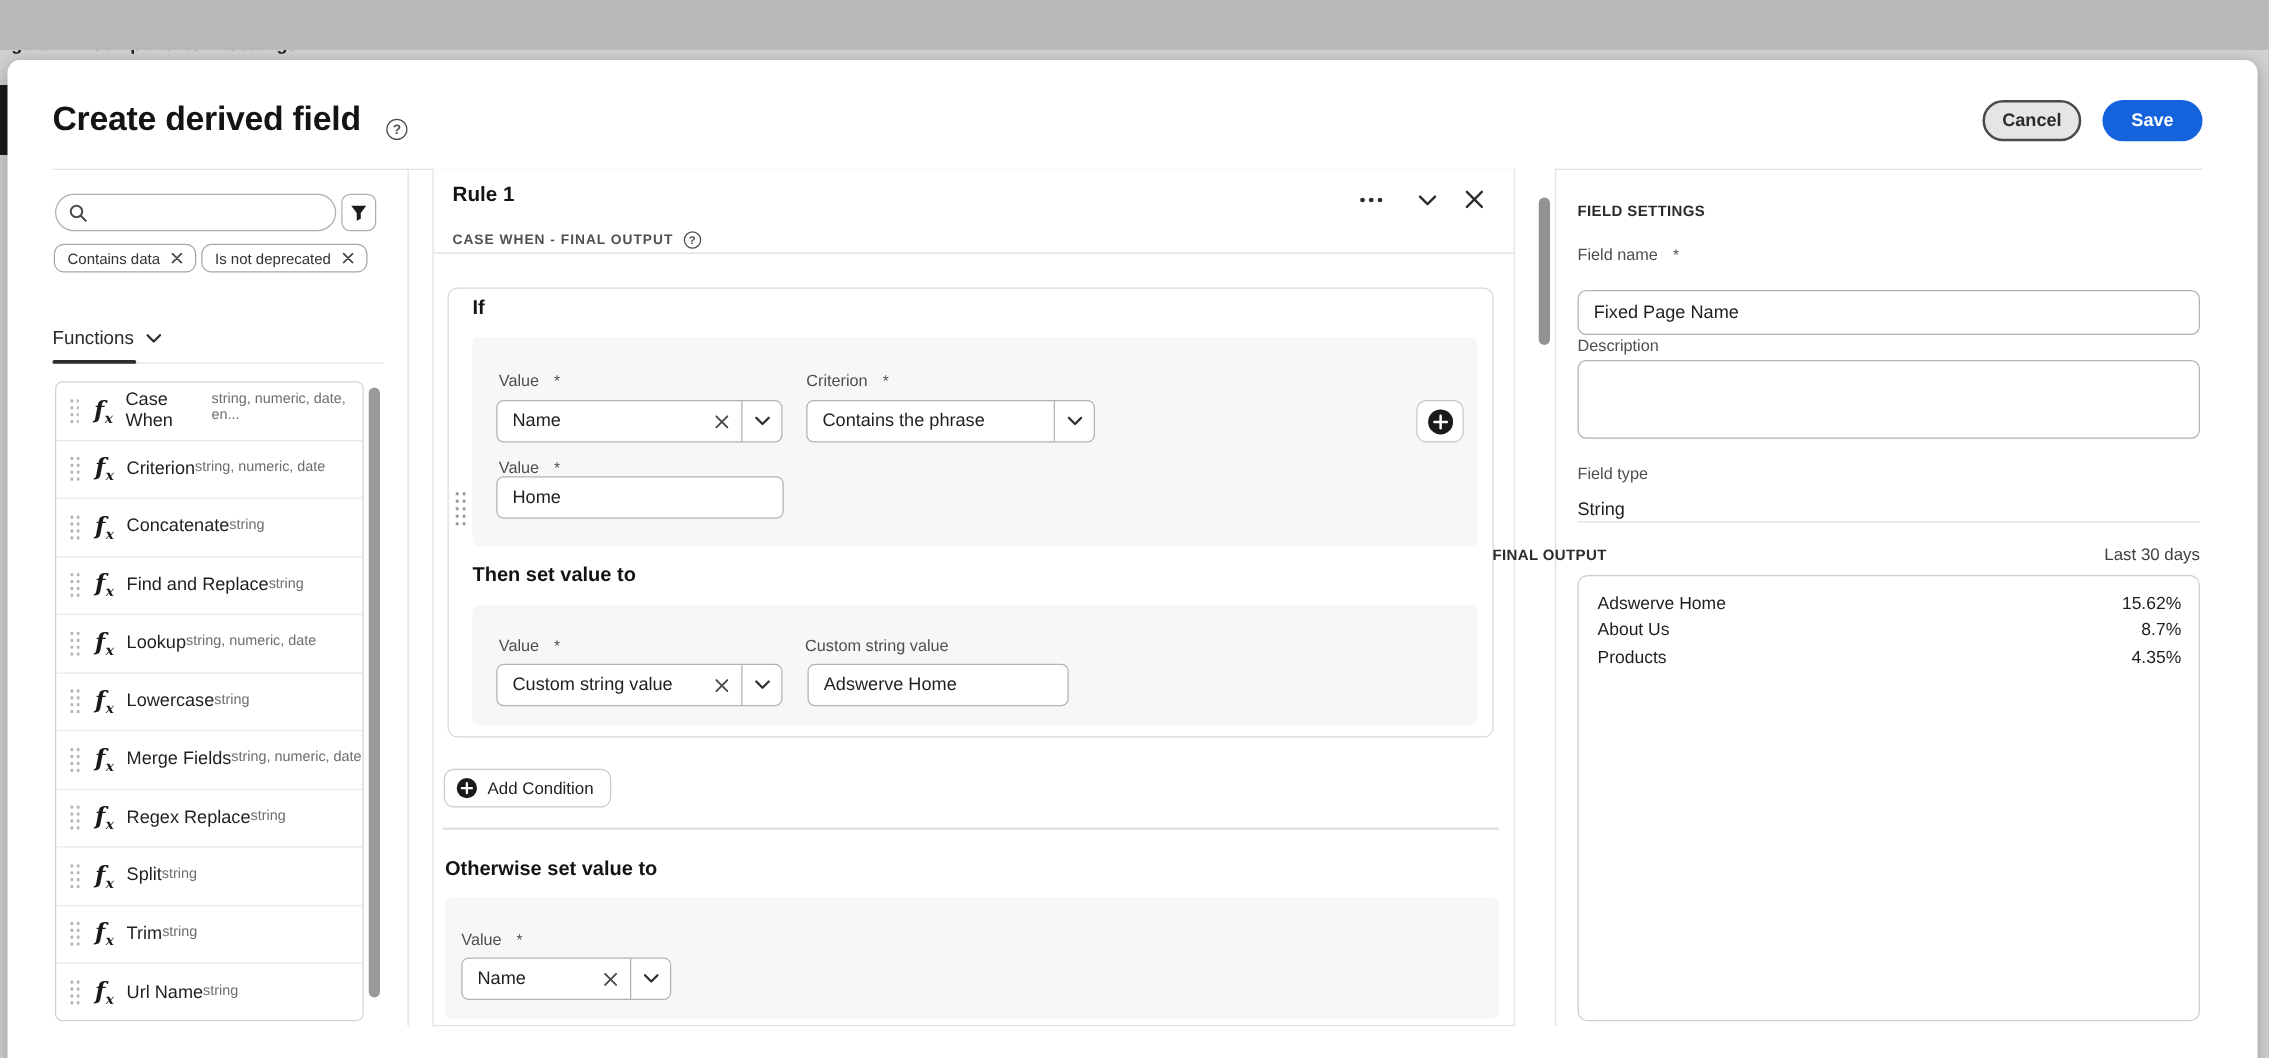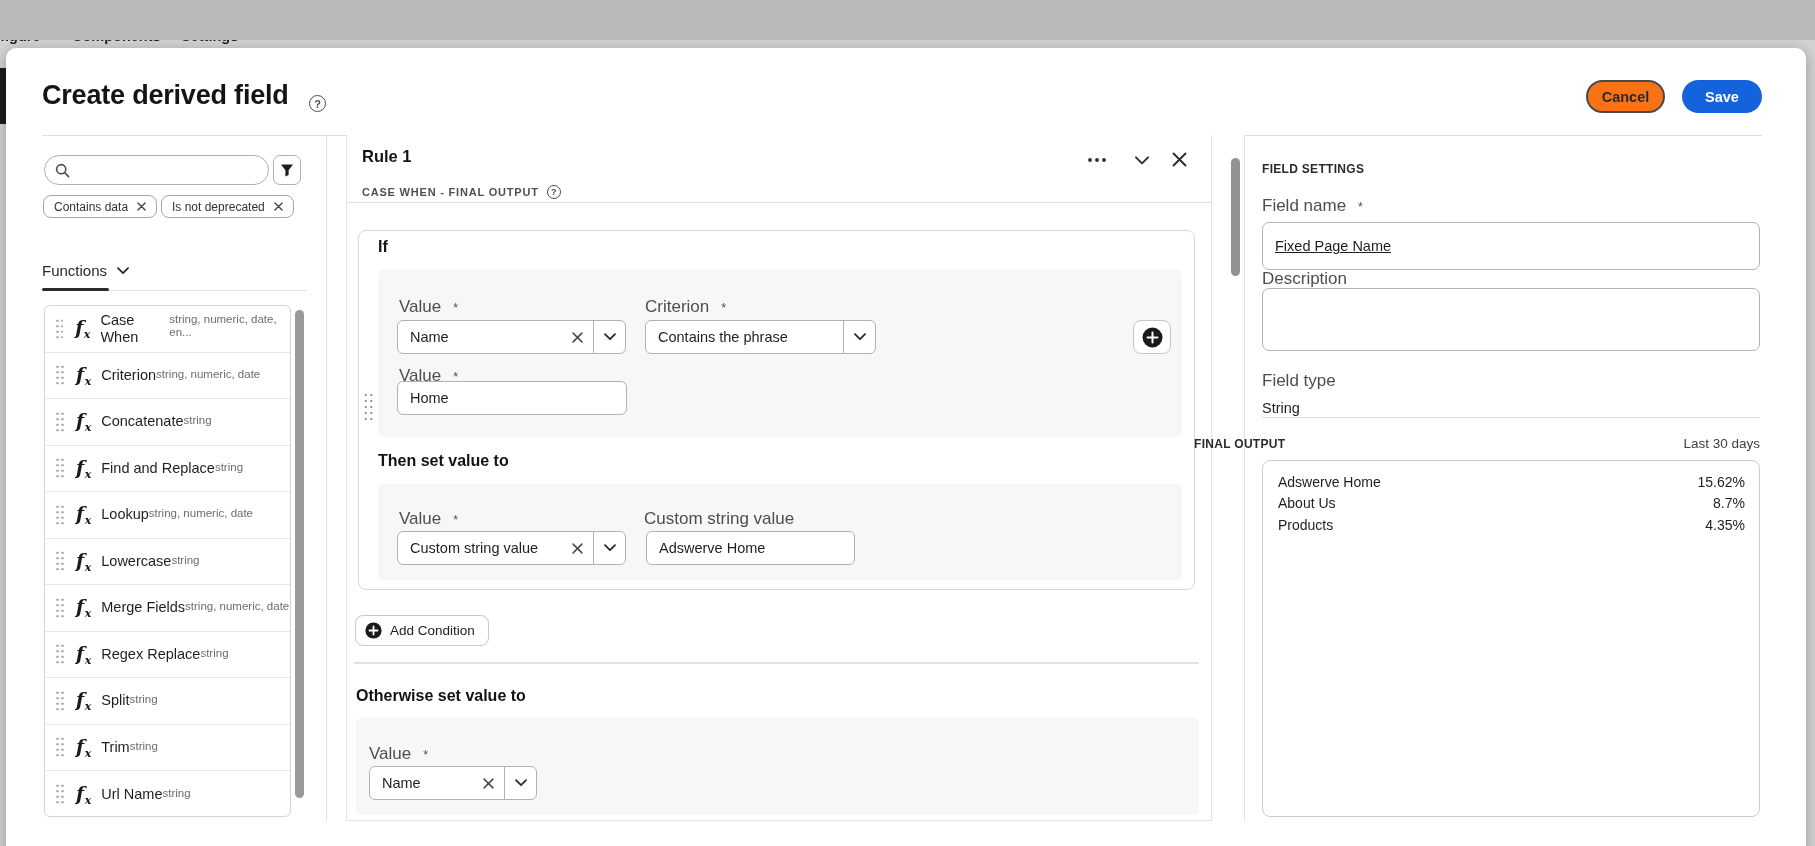--- a/index.html
+++ b/index.html
@@ -25,21 +25,21 @@
   .page-title { left:42px; top:40px; font-size:27px; font-weight:700; color:#141414; letter-spacing:-0.2px; }
   .qicon { width:17px; height:17px; border:1.4px solid #4b4b4b; border-radius:50%;
            display:flex; align-items:center; justify-content:center;
            font-size:11px; font-weight:700; color:#4b4b4b; }
   .qicon::after { content:"?"; }
   .qicon.small { width:14px; height:14px; font-size:9px; border-width:1.2px; }
   .title-help { left:309px; top:55px; }
 
   .btn-pill { height:33px; border-radius:17px; display:flex; align-items:center; justify-content:center;
               font-size:14.5px; font-weight:700; cursor:pointer; }
-  .btn-cancel { left:1586px; top:40px; width:79px; background:#f97316; border:2px solid #4a4a4a; color:#2b2b2b; }
+  .btn-cancel { left:1586px; top:40px; width:79px; background:#e5e5e5; border:2px solid #4a4a4a; color:#2b2b2b; }
   .btn-save   { left:1682px; top:40px; width:80px; color:#fff; border:none; }
 
   .hline { background:#e0e0e0; height:1px; }
   .vline { background:#e0e0e0; width:1px; }
 
   
   .search-box { left:44px; top:115px; width:225px; height:30px; border:1px solid #b0b0b0; border-radius:15px;
                 background:#fff; display:flex; align-items:center; padding-left:10px; gap:6px; }
   .search-input { border:none; outline:none; width:170px; font-size:13px; background:transparent; }
   .filter-btn { left:273px; top:115px; width:28px; height:30px; border:1px solid #b0b0b0; border-radius:7px;
@@ -80,21 +80,21 @@
   .rule-more { left:1085px; top:108px; } .rule-collapse { left:1130px; top:108px; } .rule-close { left:1167px; top:107px; }
   .rule-header-divider { left:347px; top:162px; width:864px; }
 
   .section-heading { font-size:16px; font-weight:700; color:#131313; }
   .if-card { left:358px; top:190px; width:837px; height:360px; border:1px solid #d8d8d8; border-radius:8px; background:#fff; }
   .gray-card { background:#f7f7f7; border-radius:5px; }
   .gray1 { left:378px; top:230px; width:804px; height:167px; }
   .gray2 { left:378px; top:444px; width:804px; height:96px; }
   .gray3 { left:356px; top:678px; width:843px; height:97px; }
 
-  .field-label { font-size:17px; color:#4e4e4e; display:flex; gap:12px; }
+  .field-label { font-size:13px; color:#4e4e4e; display:flex; gap:12px; }
   .ast::after { content:"*"; font-size:12.5px; color:#4e4e4e; }
 
   .combo { background:#fff; border:1px solid #b2b2b2; border-radius:6px; display:flex; align-items:stretch;
            height:34px; cursor:pointer; }
   .combo-main { flex:1; display:flex; align-items:center; padding:0 10px 0 12px; gap:24px; }
   .combo-text { flex:1; font-size:14.5px; color:#1f1f1f; white-space:nowrap; overflow:hidden; }
   .combo-chev { width:32px; border-left:1px solid #b2b2b2; display:flex; align-items:center; justify-content:center; }
   .text-input { background:#fff; border:1px solid #b2b2b2; border-radius:6px; height:34px;
                 font-size:14.5px; color:#1f1f1f; padding:0 12px; outline:none; width:100%; }
 
@@ -126,21 +126,21 @@
   .combo-oth-value { left:369px; top:726px; width:168px; }
 
   .main-scrollbar { left:1231px; top:118px; width:9px; height:118px; background:#929292; border-radius:4.5px; }
   .main-right-divider { left:1244px; top:95px; height:686px; }
 
   
   .rp-header-divider { left:1244px; top:95px; width:518px; }
   .rp-caption { font-size:12px; font-weight:700; letter-spacing:0.3px; color:#2b2b2b; }
   .rp-field-settings { left:1262px; top:122px; }
   .lab-field-name { left:1262px; top:156px; }
-  .inp-field-name { left:1262px; top:182px; width:498px; height:48px; border-radius:7px;text-decoration:underline; }
+  .inp-field-name { left:1262px; top:192px; width:498px; height:36px; border-radius:7px; }
   .lab-description { left:1262px; top:229px; }
   .inp-description { left:1262px; top:248px; width:498px; height:63px; border:1px solid #b2b2b2; border-radius:7px;
                      background:#fff; resize:none; outline:none; font-family:"Liberation Sans",sans-serif;
                      font-size:14px; padding:8px 12px; }
   .lab-field-type { left:1262px; top:331px; }
   .val-field-type { left:1262px; top:360px; font-size:14.5px; color:#1e1e1e; }
   .rp-divider2 { left:1262px; top:377px; width:498px; }
   .rp-final-output { left:1194px; top:397px; }
   .rp-range { left:1560px; top:396px; width:200px; text-align:right; font-size:13.5px; color:#3f3f3f; }
   .output-card { left:1262px; top:420px; width:498px; height:357px; border:1px solid #cdcdcd; border-radius:8px;

